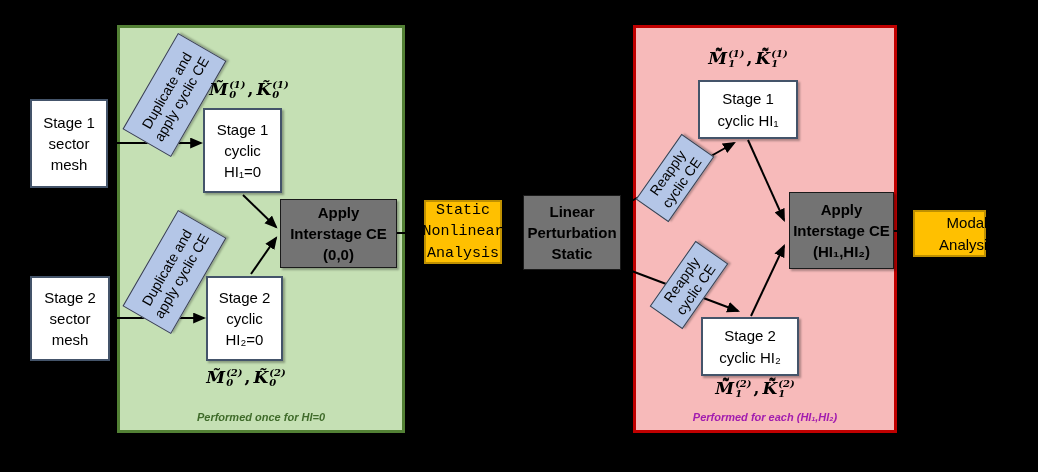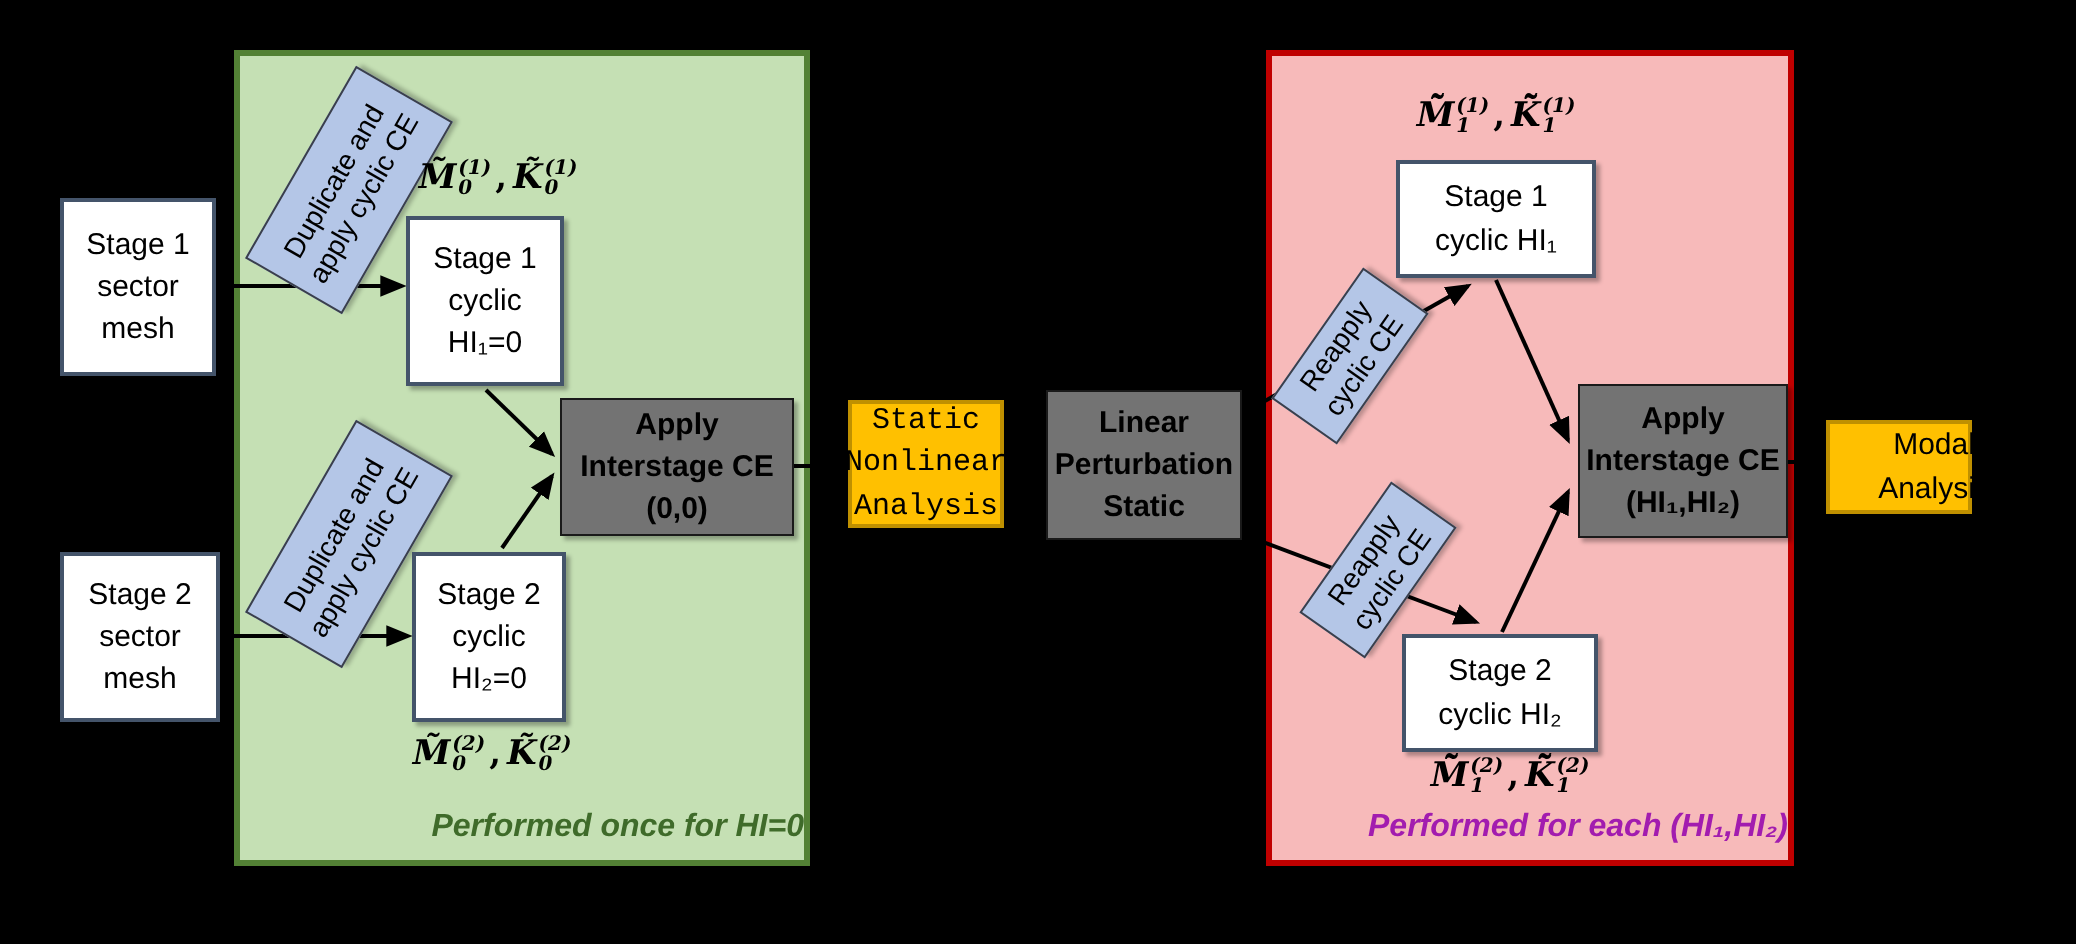--- a/index.html
+++ b/index.html
@@ -1,22 +1,22 @@
 <!DOCTYPE html>
 <html><head>
 <meta charset="utf-8">
 <style>
   html,body{margin:0;padding:0;background:#000;}
   #canvas{position:relative;width:1038px;height:472px;background:#000;overflow:hidden;
           font-family:"Liberation Sans","DejaVu Sans",sans-serif;color:#000;}
   .panel{position:absolute;box-sizing:border-box;border:3px solid;}
   #panel-once{left:117px;top:25px;width:288px;height:408px;background:#c5e0b4;border-color:#538135;}
   #panel-each{left:633px;top:25px;width:264px;height:408px;background:#f7baba;border-color:#c00000;}
-  .caption{position:absolute;left:0;right:0;bottom:7px;text-align:right;
-           font-style:italic;font-weight:bold;font-size:16px;}
+  .caption{position:absolute;left:0;right:0;bottom:7px;text-align:center;
+           font-style:italic;font-weight:bold;font-size:11px;}
   #panel-once .caption{color:#3f6b2a;}
   #panel-each .caption{color:#a21caf;}
   svg.lines{position:absolute;left:0;top:0;}
   .box{position:absolute;box-sizing:border-box;display:flex;flex-direction:column;
        justify-content:center;align-items:center;text-align:center;
        font-size:15px;line-height:1.42;}
   .io{background:#fff;border:2.5px solid #44546a;box-shadow:2px 2px 2px rgba(0,0,0,0.30);}
   .proc{background:#737373;border:1.6px solid #1a1a1a;box-shadow:2px 2px 2px rgba(0,0,0,0.30);font-weight:bold;}
   .accent{background:#ffc000;border:2.5px solid #bf9000;}
   .rot{background:#b4c6e7;border:1.6px solid #3a3f4c;font-size:14px;line-height:1.2;

